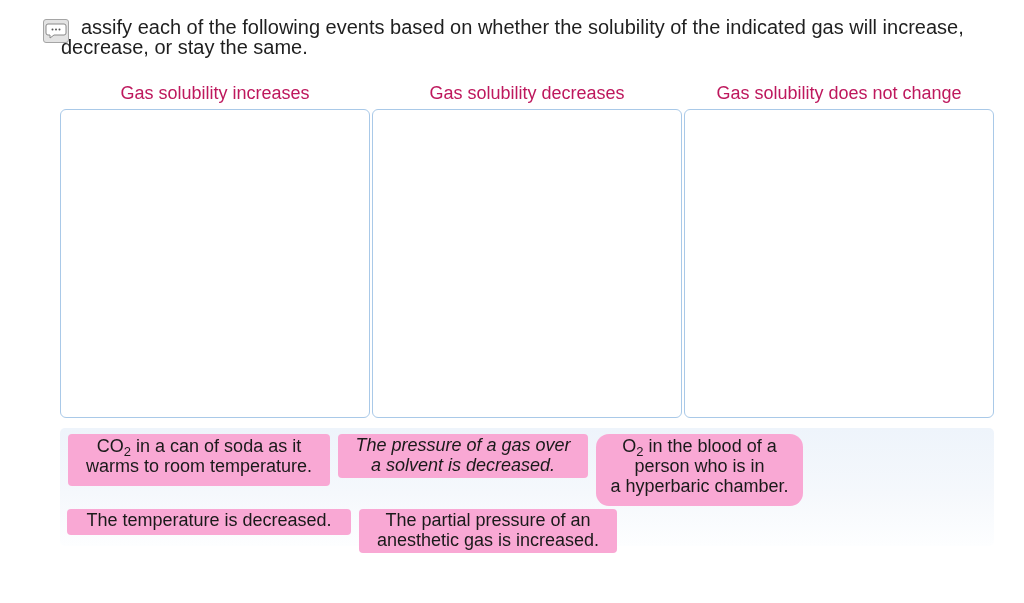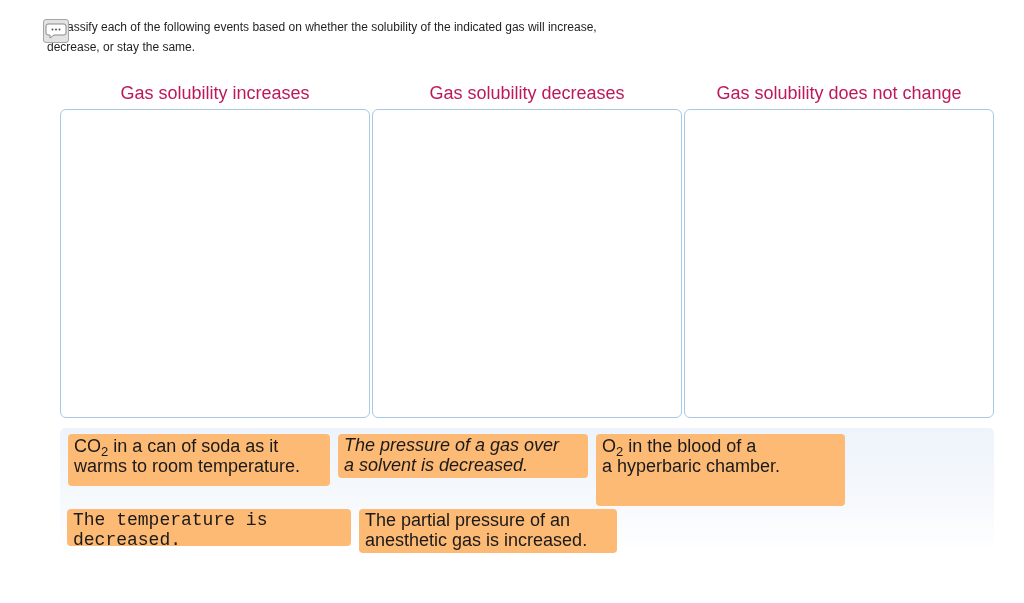--- a/index.html
+++ b/index.html
@@ -10,24 +10,24 @@
   body {
     width: 1024px;
     height: 603px;
     position: relative;
     overflow: hidden;
     font-family: "Liberation Sans", sans-serif;
     color: #1a1a1a;
   }
   .question {
     position: absolute;
-    left: 47px;
+    left: 61px;
     top: 17px;
     width: 920px;
-    font-size: 12px;
+    font-size: 20px;
     line-height: 20px;
     color: #1f1f1f;
   }
   .comment-icon {
     position: absolute;
     left: 43px;
     top: 19px;
     width: 26px;
     height: 24px;
     border: 1px solid #a5a5a5;
@@ -59,25 +59,25 @@
     position: absolute;
     left: 60px;
     top: 428px;
     width: 934px;
     height: 118px;
     border-radius: 5px;
     background: linear-gradient(to bottom, #eef4fb 0%, #f5f8fc 55%, #fdfeff 100%);
   }
   .item {
     position: absolute;
-    background: #fdba74;
+    background: #f9a8d4;
     border-radius: 4px;
     font-size: 18px;
     line-height: 20px;
-    text-align: left;
+    text-align: center;
     color: #1a1a1a;
     box-sizing: border-box;
     padding: 2px 6px;
     cursor: grab;
   }
   .item sub {
     font-size: 13px;
     line-height: 0;
     vertical-align: -4px;
   }
@@ -111,25 +111,26 @@
 <div class="item" style="left:68px; top:434px; width:262px; height:52px;">
   <div><span>CO</span><sub>2</sub><span> in a can of soda as it</span></div>
   <div>warms to room temperature.</div>
 </div>
 
 <div class="item" style="left:338px; top:434px; width:250px; height:44px; padding-top:1px;font-style:italic;">
   <div>The pressure of a gas over</div>
   <div>a solvent is decreased.</div>
 </div>
 
-<div class="item" style="left:596px; top:434px; width:249px; height:72px;">
+<div class="item" style="left:596px; top:434px; width:207px; height:72px;border-radius:13px;">
   <div><span>O</span><sub>2</sub><span> in the blood of a</span></div>
+  <div>person who is in</div>
   <div>a hyperbaric chamber.</div>
 </div>
 
-<div class="item" style="left:67px; top:509px; width:284px; height:37px; padding-top:1px;font-family:Liberation Mono, monospace;">
+<div class="item" style="left:67px; top:509px; width:284px; height:26px; padding-top:1px;">
   <div>The temperature is decreased.</div>
 </div>
 
 <div class="item" style="left:359px; top:509px; width:258px; height:44px; padding-top:1px;">
   <div>The partial pressure of an</div>
   <div>anesthetic gas is increased.</div>
 </div>
 
 </body></html>

